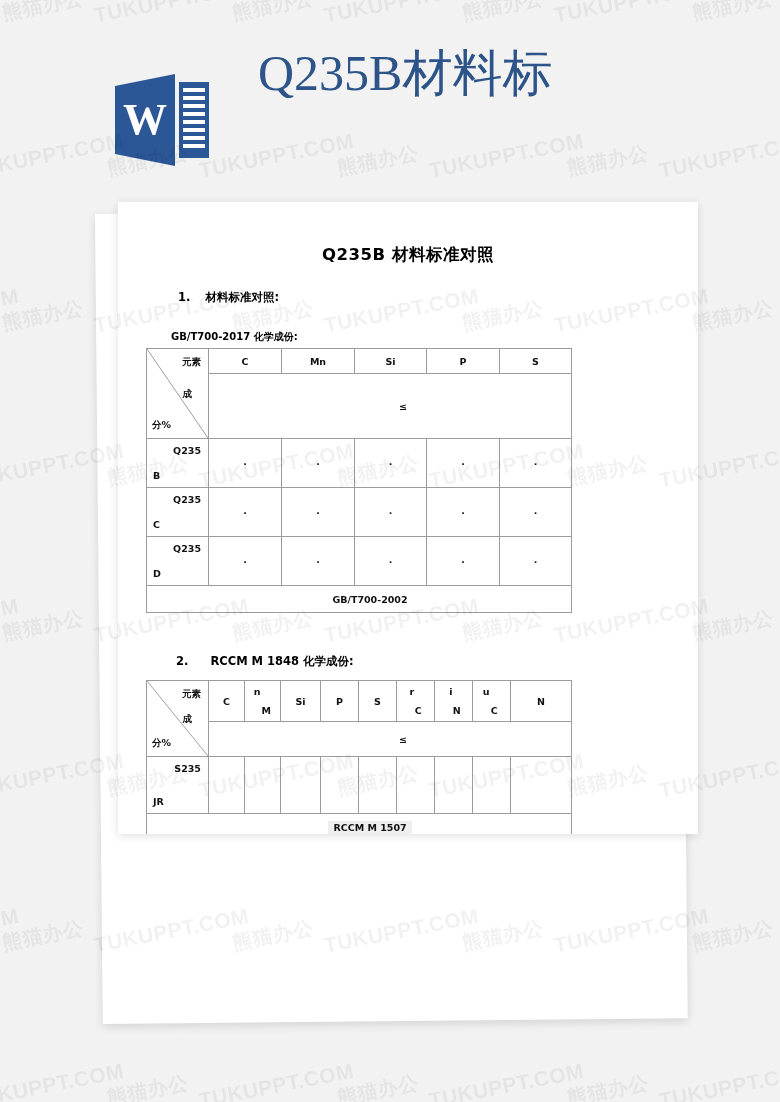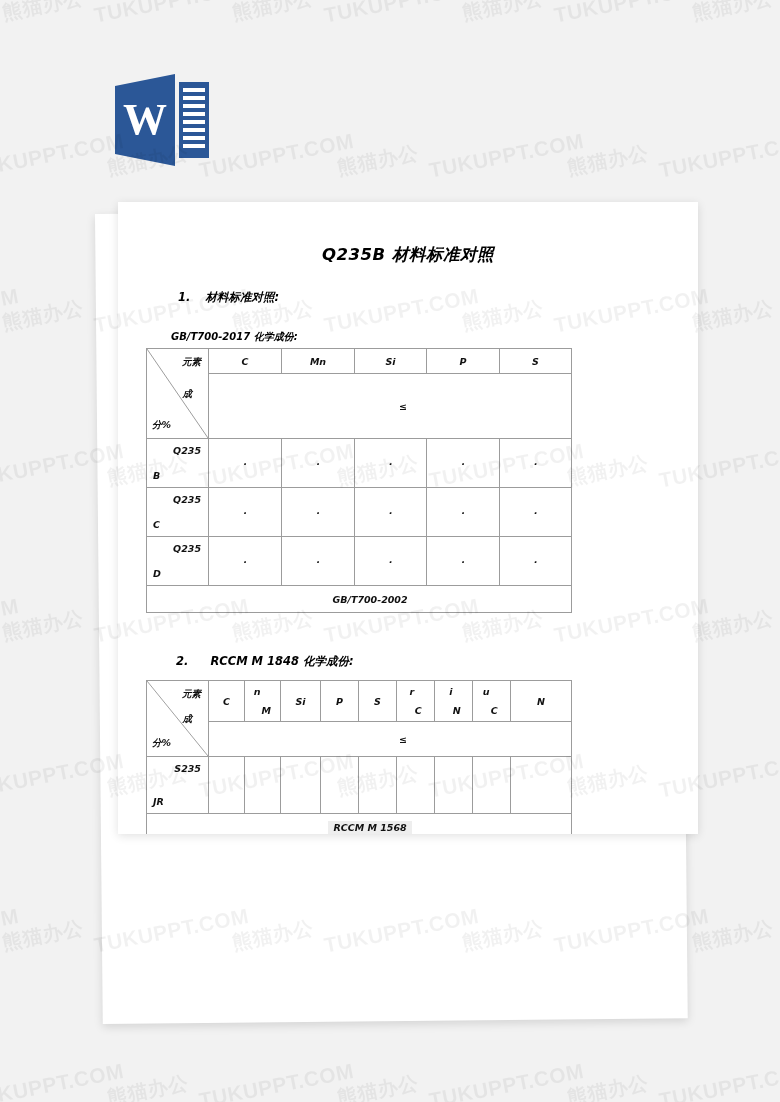--- a/index.html
+++ b/index.html
@@ -79,21 +79,20 @@
   .page-front {
     position: absolute;
     left: 118px;
     top: 202px;
     width: 580px;
     height: 632px;
     background: #ffffff;
     box-shadow: 0 2px 9px rgba(0,0,0,0.12);
     z-index: 10;
     overflow: hidden;
-    font-style: italic;
   }
 
   .doc-inner {
     position: absolute;
     left: 0; top: 0;
     width: 580px;
     height: 795px;
     padding: 0;
   }
 
@@ -314,20 +313,21 @@
         <rect x="70" y="40" width="22" height="4"></rect>
         <rect x="70" y="48" width="22" height="4"></rect>
         <rect x="70" y="56" width="22" height="4"></rect>
         <rect x="70" y="64" width="22" height="4"></rect>
         <rect x="70" y="72" width="22" height="4"></rect>
       </g>
     </svg>
   </div>
 
   <div class="banner-title">
+    <div>Q235B材料标</div>
   </div>
 </div>
 
 <div class="page-back"></div>
 
 <div class="page-front">
   <div class="doc-inner">
 
     <div class="doc-title">Q235B 材料标准对照</div>
 
@@ -484,21 +484,21 @@
           <td></td>
           <td></td>
           <td></td>
           <td></td>
           <td></td>
           <td></td>
         </tr>
 
         <tr>
           <td class="full-left" colspan="10" style="height:26px">
-            <span class="hl">RCCM M 1568</span>
+            <span class="hl">RCCM M 1507</span>
           </td>
         </tr>
       </tbody>
     </table>
 
 
     <table class="tbl" style="left:28px; top:694px; width:425px;">
       <colgroup>
         <col style="width:62px">
           <col style="width:152px">

